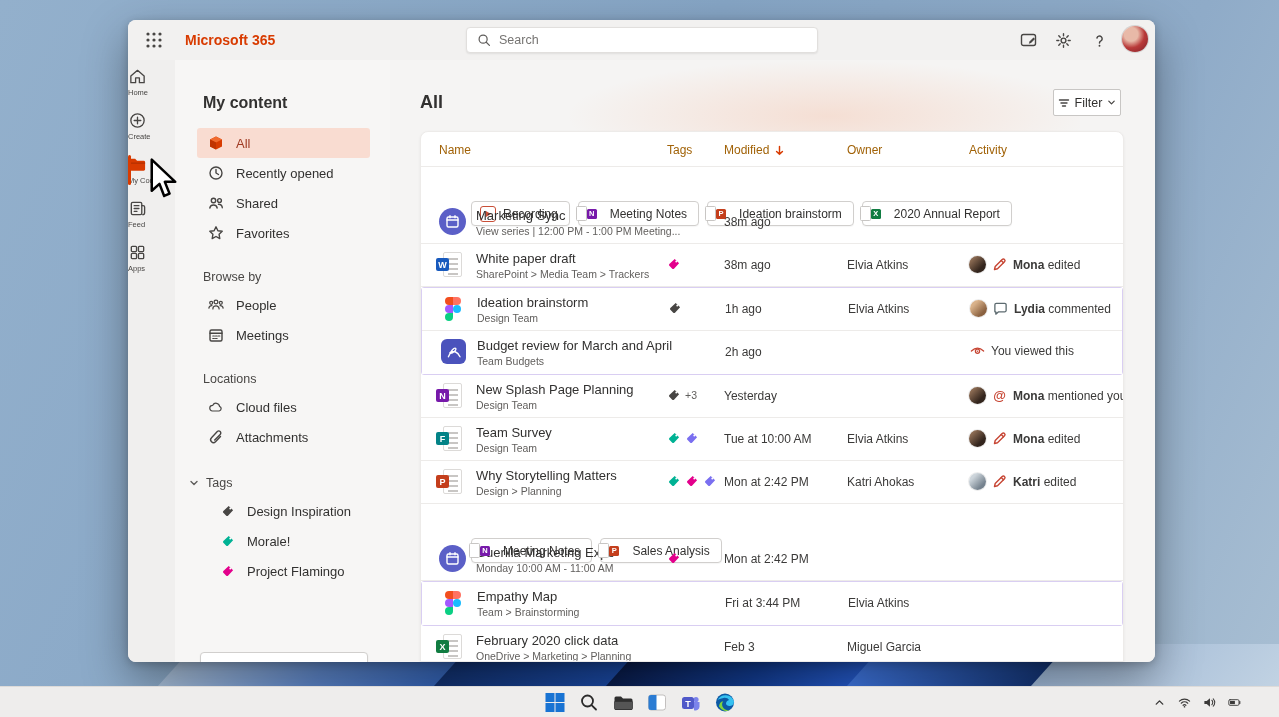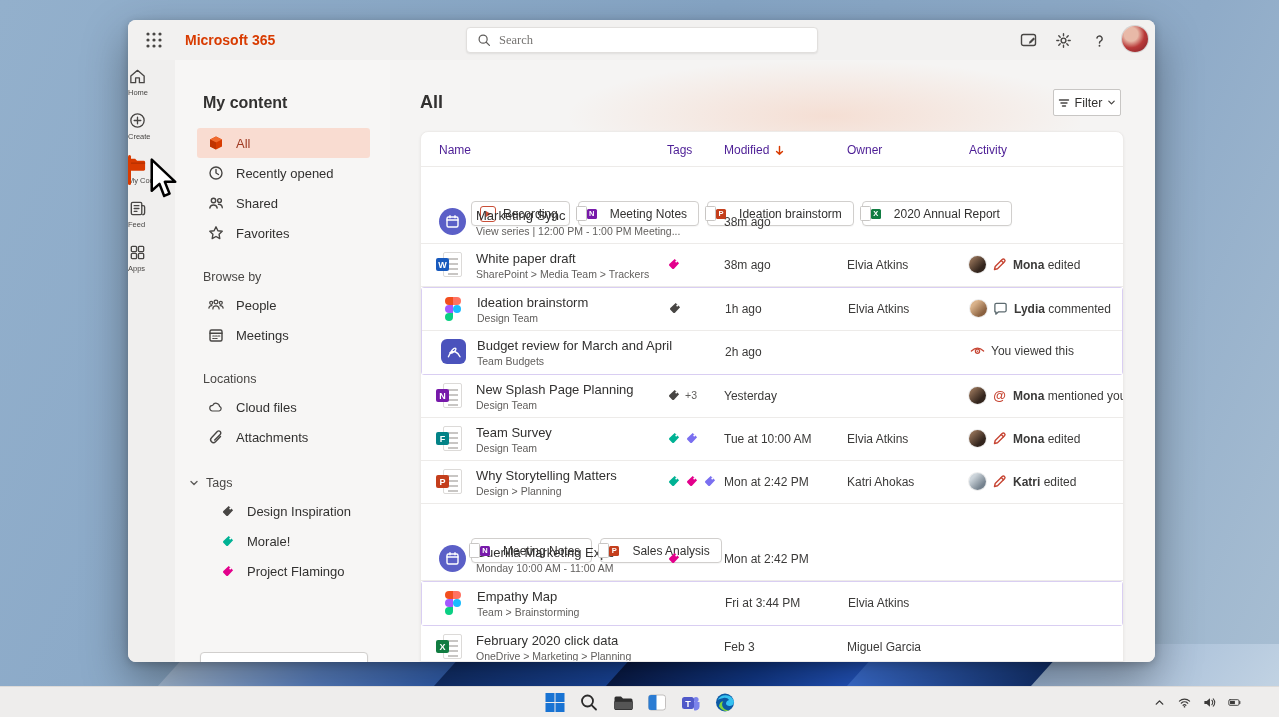--- a/index.html
+++ b/index.html
@@ -25,21 +25,21 @@
 
   
   .topbar { position:absolute; left:0; top:0; right:0; height:40px; background:#f2f1f0; }
   .waffle { position:absolute; left:17px; top:11px; width:18px; height:18px; cursor:pointer; }
   .brand { position:absolute; left:57px; top:12px; font-size:14px; font-weight:700; color:#d83b01; }
   .searchbox { position:absolute; left:338px; top:7px; width:352px; height:26px; background:#fff;
     border:1px solid #e1dfdd; border-radius:4px; box-shadow:0 1px 2px rgba(0,0,0,.08);
     display:flex; align-items:center; padding-left:10px; gap:8px; }
   .searchbox .sic { width:14px; height:14px; color:#605e5c; }
   .searchbox input { border:none; outline:none; background:transparent; font-size:12.5px;
-    font-family:Liberation Serif, serif; color:#be185d; width:280px; }
+    font-family:Liberation Sans, sans-serif; color:#be185d; width:280px; }
   .searchbox input::placeholder { color:#767472; }
   .tb-ic { position:absolute; top:12px; width:17px; height:17px; color:#484644; cursor:pointer; }
   .avatar-top { position:absolute; left:994px; top:6px; width:26px; height:26px; border-radius:50%;
     background:radial-gradient(circle at 35% 32%, #e8b9a8 28%, #b93a3a 55%, #7c1f28 100%); cursor:pointer;
     box-shadow:0 0 0 1px rgba(0,0,0,.12); }
 
   
   .rail { position:absolute; left:0; top:40px; width:47px; bottom:0; background:#f0efee; }
   .rail-item { position:relative; width:47px; height:44px; display:flex; flex-direction:column;
     justify-content:center; gap:2px; cursor:pointer; }
@@ -80,21 +80,21 @@
   .filter-btn { position:absolute; left:663px; top:29px; width:68px; height:27px; background:#fff;
     border:1px solid #c8c6c4; border-radius:2px; display:flex; align-items:center; justify-content:center;
     gap:5px; font-size:12.5px; color:#323130; cursor:pointer; }
   .filter-btn .fi { width:12px; height:12px; color:#484644; }
   .filter-btn .fc { width:9px; height:9px; color:#484644; }
 
   
   .card { position:absolute; left:30px; top:71px; width:704px; height:531px; background:#fff;
     border:1px solid #edebe9; border-radius:8px 8px 0 0; box-shadow:0 1px 3px rgba(0,0,0,.06); overflow:hidden; }
   .thead { position:relative; height:35px; border-bottom:1px solid #edebe9; }
-  .th { position:absolute; top:11px; font-size:12px; color:#4c1d95; display:flex; gap:5px; align-items:center; cursor:pointer; }
+  .th { position:absolute; top:11px; font-size:12px; color:#a16207; display:flex; gap:5px; align-items:center; cursor:pointer; }
   .th .sort { width:11px; height:11px; color:#d83b01; }
   .c0{left:18px;} .c1{left:246px;} .c2{left:303px;} .c3{left:426px;} .c4{left:548px;}
   .tbody { position:relative; }
   .trow { position:relative; min-height:43px; border-bottom:1px solid #edebe9; background:#fff; cursor:pointer; }
   .rowgroup { border:1px solid #d9cef2; border-radius:3px; }
   .rowgroup .trow:last-child { border-bottom:none; }
   .cell-name { position:absolute; left:18px; top:0; width:225px; display:flex; gap:10px; padding-top:7px; }
   .fic { flex:0 0 27px; height:28px; position:relative; }
   .nm .t { font-size:13px; color:#323130; white-space:nowrap; }
   .nm .s { font-size:10.5px; color:#605e5c; margin-top:2px; white-space:nowrap; }

